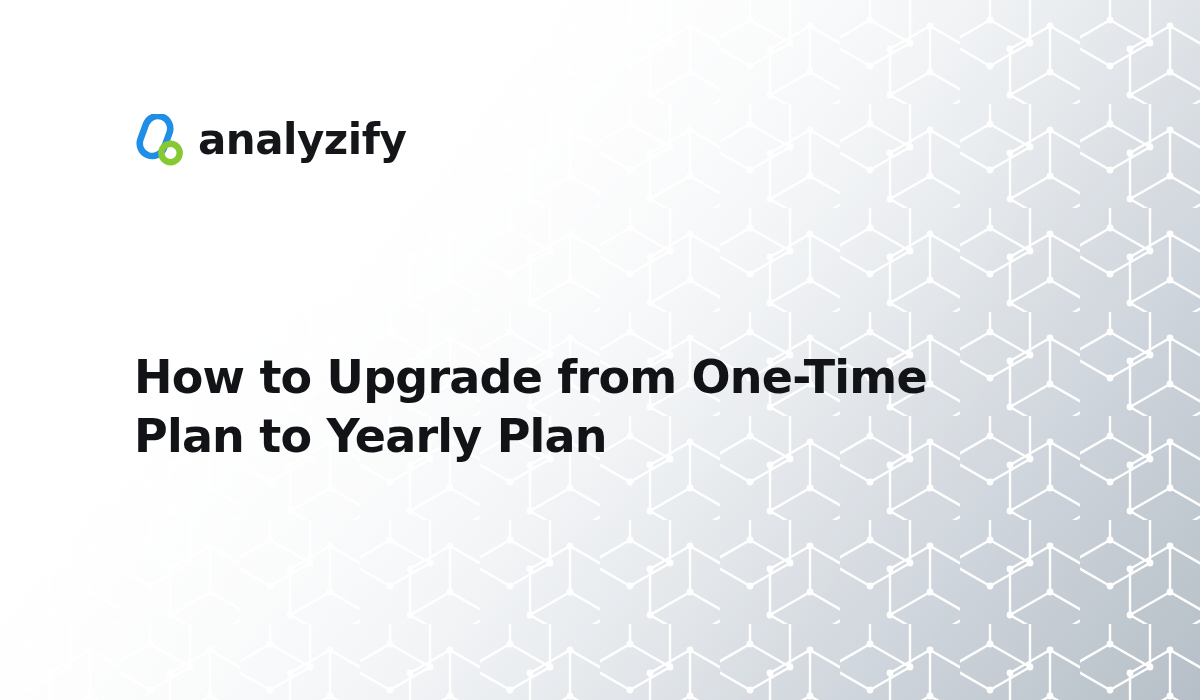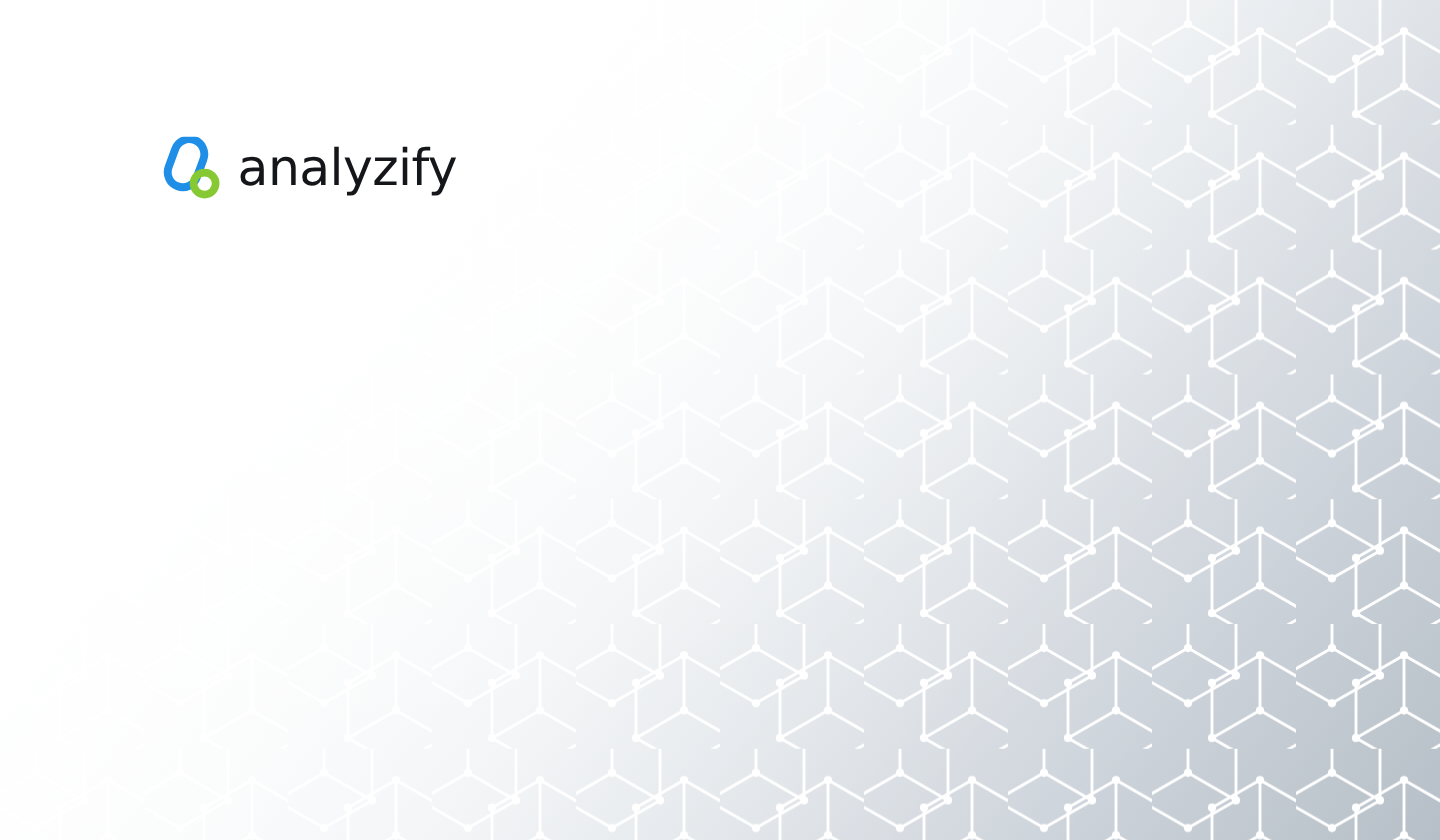--- a/index.html
+++ b/index.html
@@ -83,21 +83,21 @@
     left: 134px;
     top: 114px;
     display: flex;
     align-items: center;
     gap: 14px;
   }
   .logo-mark { width: 50px; height: 52px; display: block; flex: none; }
   .logo-word {
     font-family: "DejaVu Sans", sans-serif;
     font-size: 42px;
-    font-weight: 400;
+    font-weight: 700;
     letter-spacing: -0.5px;
     color: #14161a;
     line-height: 1;
     white-space: nowrap;
   }
 
   .headline {
     position: absolute;
     left: 134px;
     top: 348px;
@@ -167,15 +167,17 @@
 
         <g transform="rotate(20 21 22)">
           <rect x="8.5" y="1.5" width="25" height="41" rx="12.5" ry="12.5" fill="none" stroke="#1e8ee6" stroke-width="6.6"></rect>
         </g>
 
         <circle cx="36.5" cy="39" r="9.2" fill="none" stroke="#86c933" stroke-width="6.4"></circle>
       </svg>
       <span class="logo-word">analyzify</span>
     </div>
 
+    <h1 class="headline">How to Upgrade from One-Time
+Plan to Yearly Plan</h1>
 
   </div>
 </div>
 
 </body></html>

